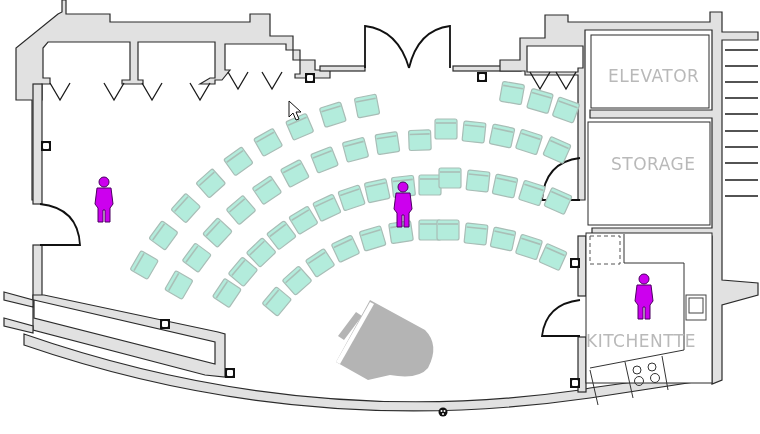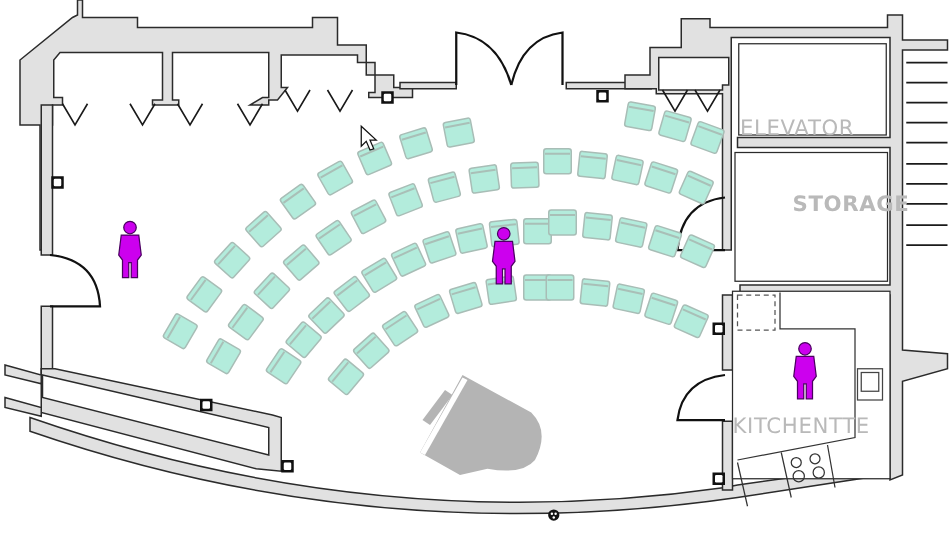--- a/index.html
+++ b/index.html
@@ -364,15 +364,15 @@
       <circle class="person" cx="0" cy="-4" r="5"></circle>
       <path class="person" d="M-7,2 L7,2 L9,18 L6,22 L6,36 L1,36 L1,24 L-1,24 L-1,36 L-6,36 L-6,22 L-9,18 Z"></path>
     </g>
   </g>
 
   <g transform="translate(289,101)">
     <path d="M0,0 L0,16 L4,12 L7,19 L10,18 L7,11 L12,11 Z" fill="#fff" stroke="#111" stroke-width="1"></path>
   </g>
 </svg>
 
-<div class="room-label" style="left:592px; top:66px;margin-top:27px;">ELEVATOR</div>
-<div class="room-label" style="left:634px; top:154px;font-weight:bold;">STORAGE</div>
+<div class="room-label" style="left:608px; top:66px;">ELEVATOR</div>
+<div class="room-label" style="left:611px; top:154px;">STORAGE</div>
 <div class="room-label" style="left:586px; top:331px;">KITCHENTTE</div>
 
 </body></html>

